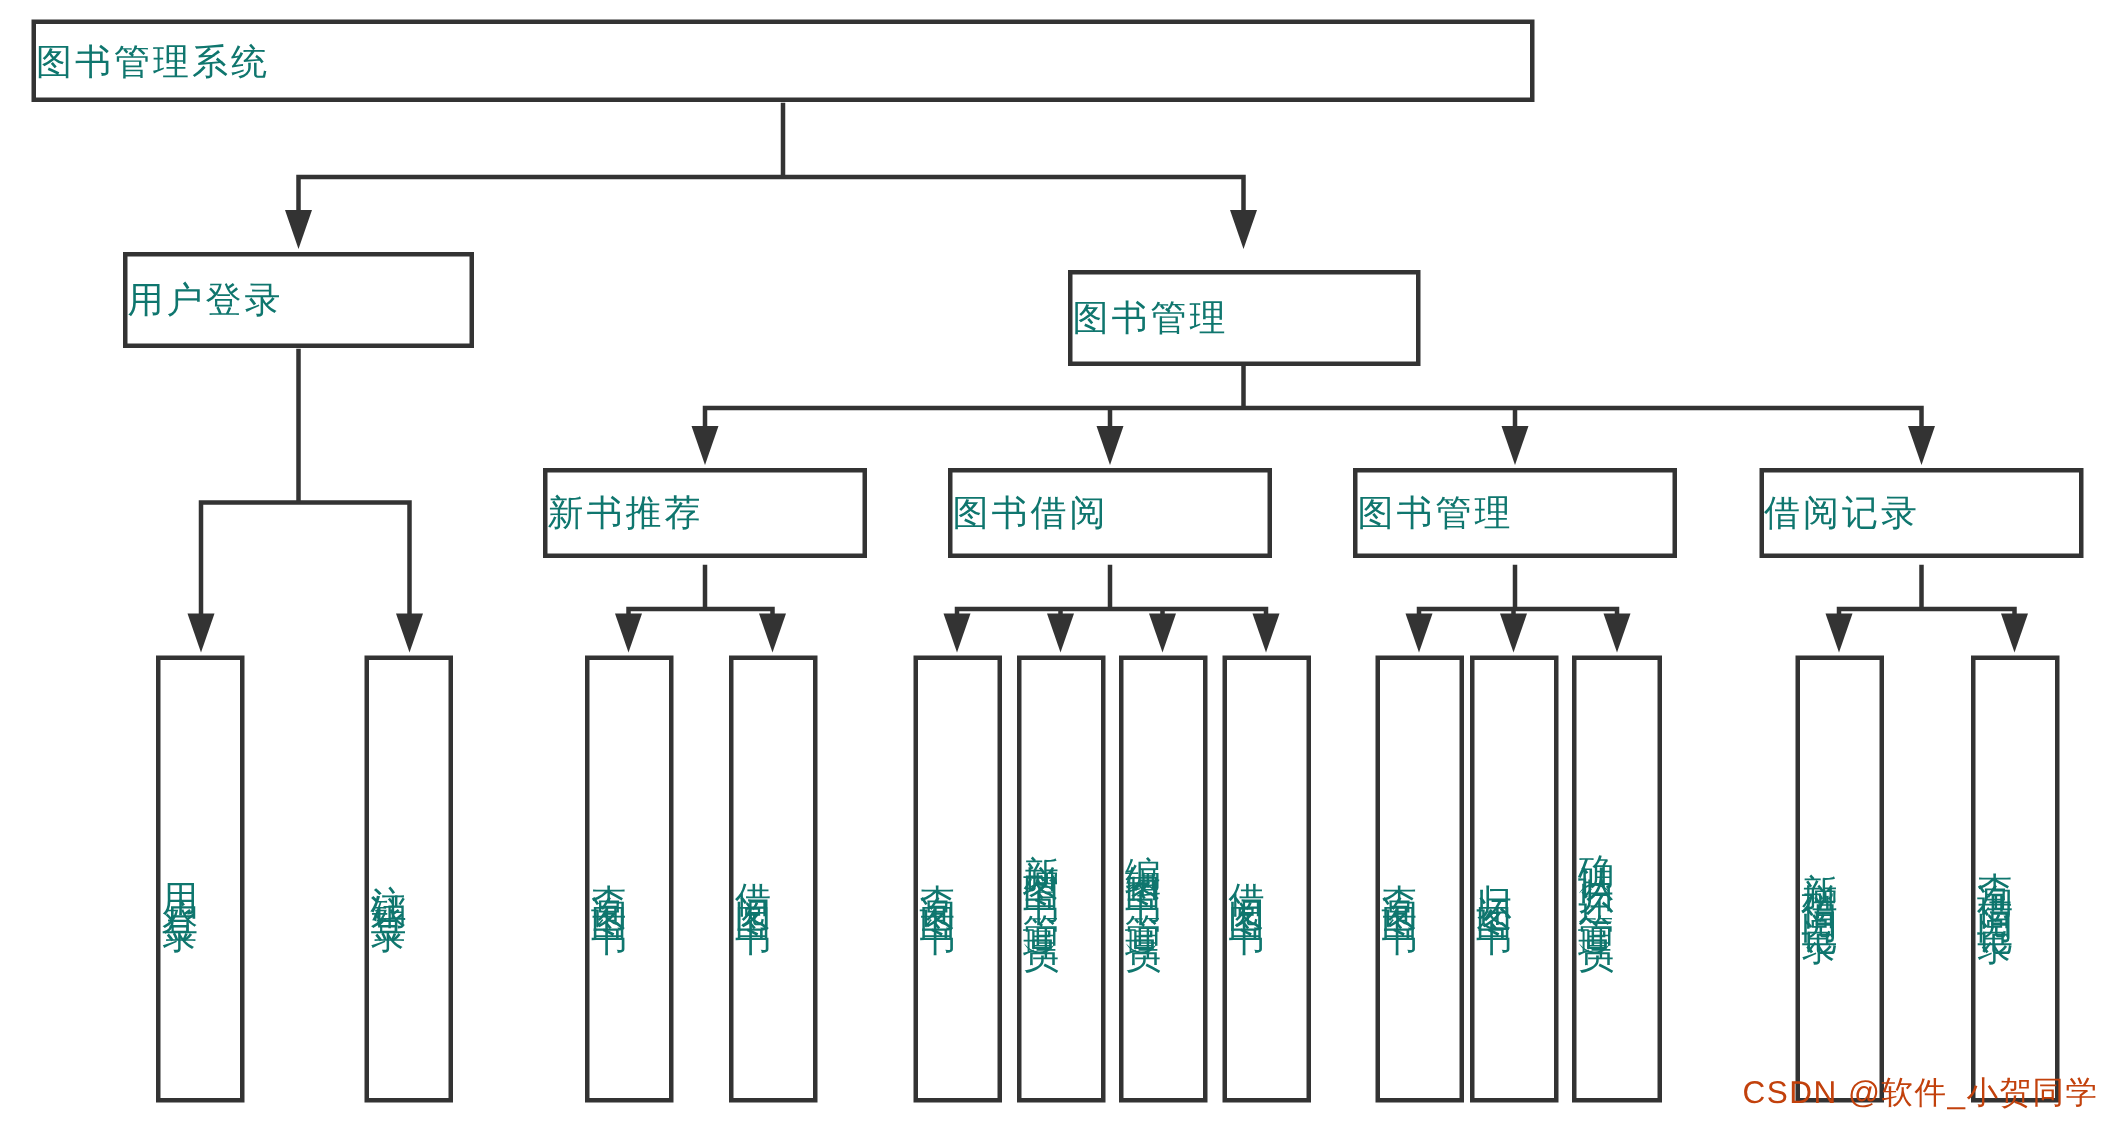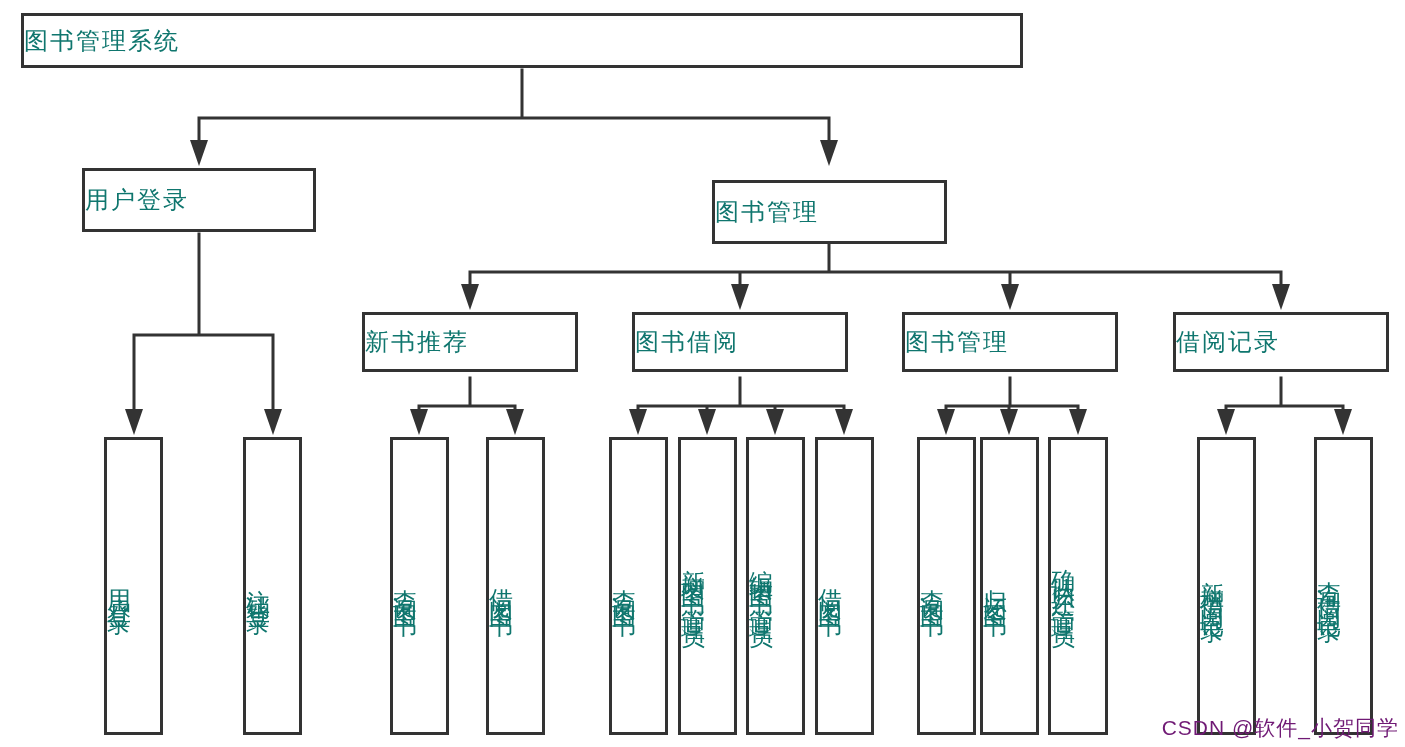--- a/index.html
+++ b/index.html
@@ -44,21 +44,21 @@
   .leaf{top:437px;width:59px;height:298px;border-width:3px;}
   .lf-a1{left:104px;} .lf-a2{left:243px;}
   .lf-b1{left:390px;} .lf-b2{left:486px;}
   .lf-c1{left:609px;} .lf-c2{left:678px;} .lf-c3{left:746px;} .lf-c4{left:815px;}
   .lf-d1{left:917px;} .lf-d2{left:980px;} .lf-d3{left:1048px;width:60px;}
   .lf-e1{left:1197px;} .lf-e2{left:1314px;}
   #watermark{
     position:absolute;
     right:6px;bottom:5px;
     font-size:21px;
-    color:#701a75;
+    color:#c2410c;
     letter-spacing:1px;
     z-index:5;
   }
 </style>
 </head>
 <body>
 
 <div id="canvas">
 
   <svg id="connector-layer" viewBox="0 0 1405 747" xmlns="http://www.w3.org/2000/svg">

